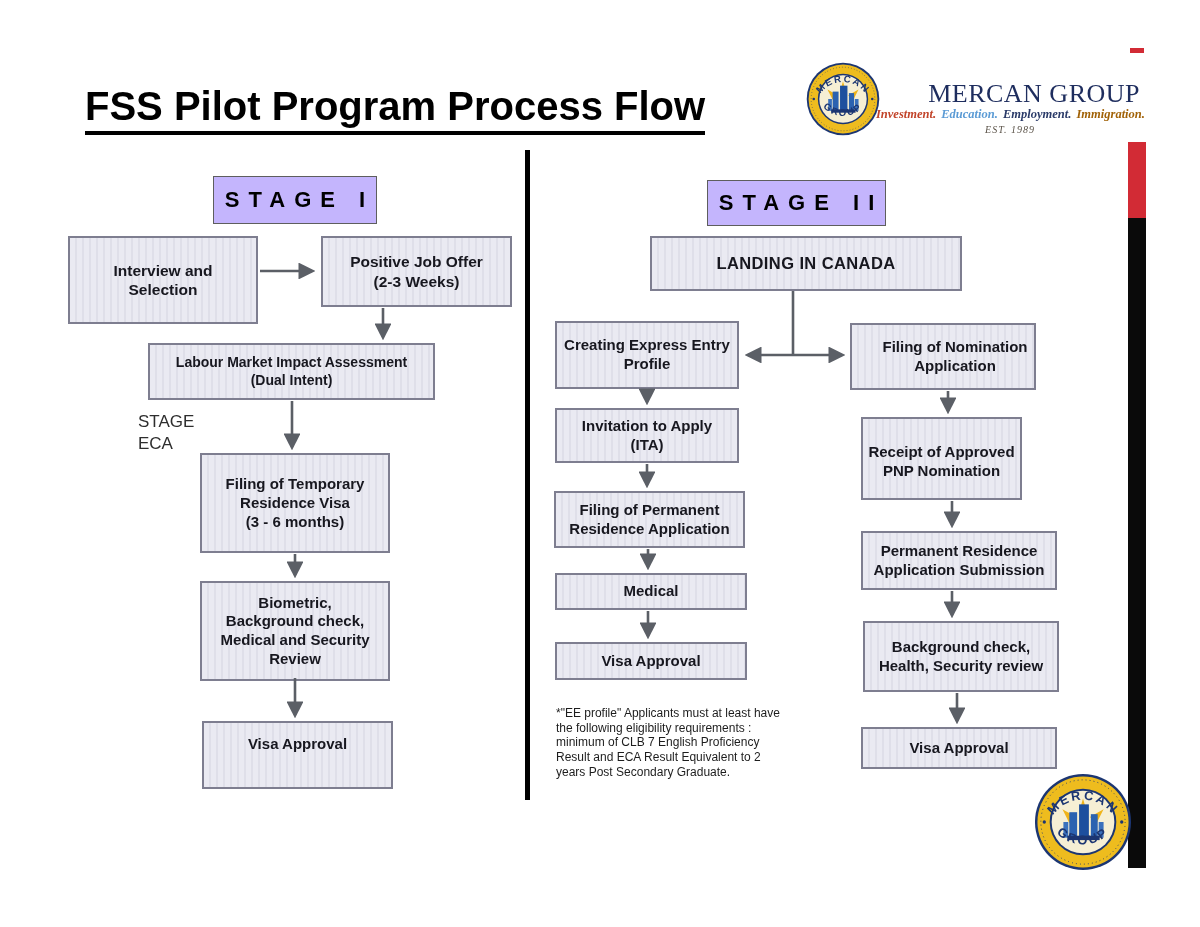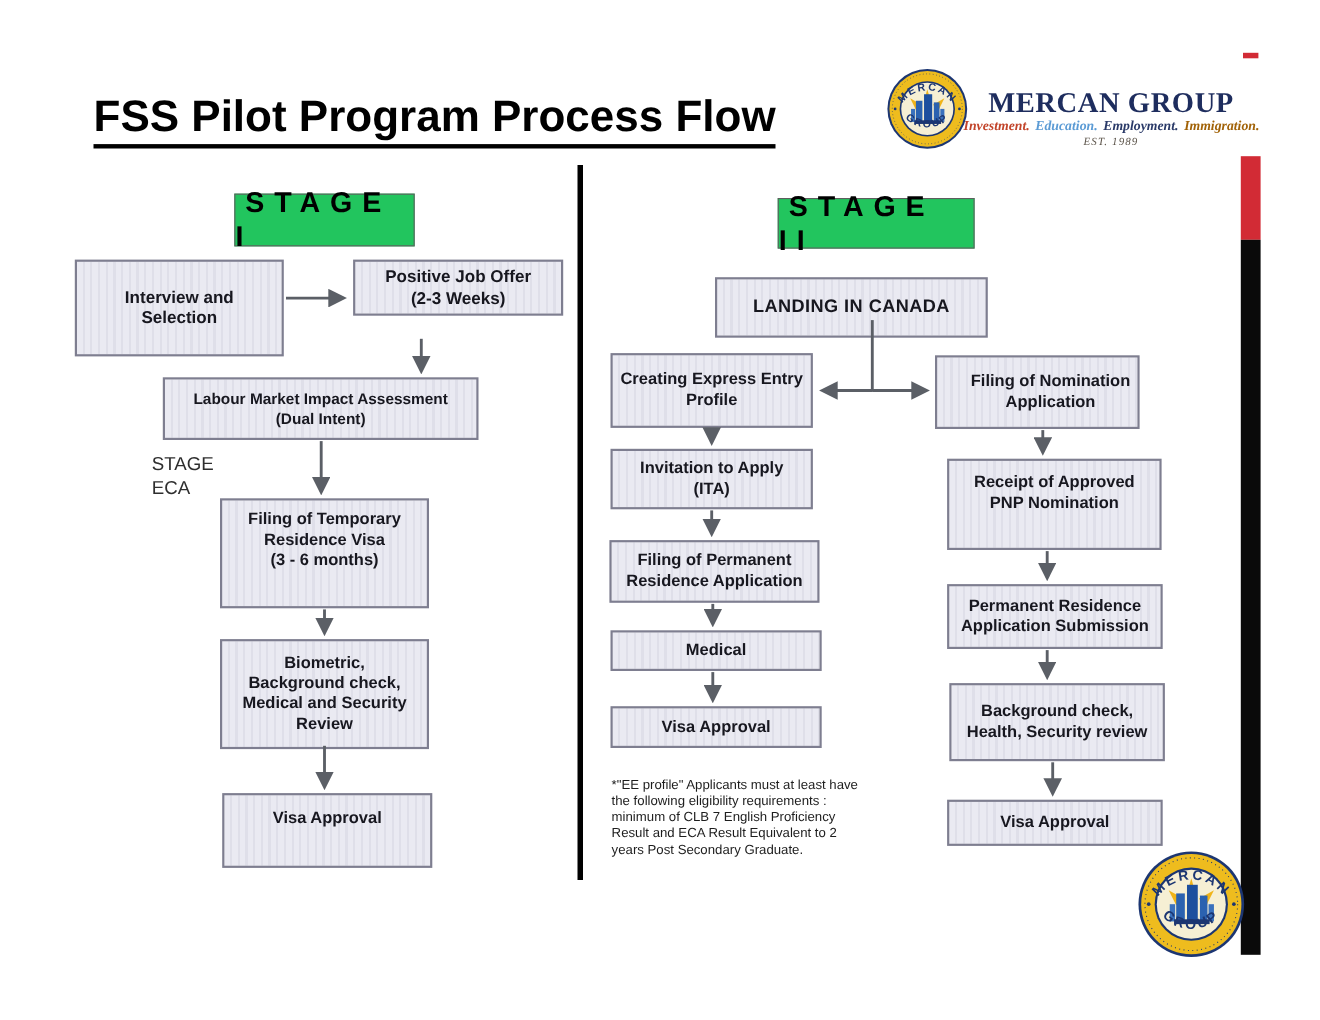--- a/index.html
+++ b/index.html
@@ -10,55 +10,55 @@
   .abs{position:absolute;box-sizing:border-box;}
   
   .title{
     position:absolute;left:85px;top:84px;margin:0;
     font-size:40px;font-weight:bold;color:#000;
     border-bottom:4px solid #000;padding-bottom:3px;line-height:1.1;
     font-family:"Liberation Sans",sans-serif;
   }
   
   .stage{
-    position:absolute;background:#22c55e;border:1px solid #5e5e5e;
-    color:#000;font-weight:bold;font-size:26px;letter-spacing:9px;text-indent:9px;
+    position:absolute;background:#c4b5fd;border:1px solid #5e5e5e;
+    color:#000;font-weight:bold;font-size:22px;letter-spacing:9px;text-indent:9px;
     display:flex;align-items:center;justify-content:center;
   }
   
   .node{
     position:absolute;box-sizing:border-box;
     border:2px solid #7e7e90;
     background:repeating-linear-gradient(90deg,#eaeaf2 0 5px,#dfdfe9 5px 7px);
     color:#17171f;font-weight:bold;font-size:15px;line-height:1.25;
     text-align:center;white-space:pre-line;
     display:flex;flex-direction:column;align-items:center;justify-content:center;
     padding:2px 4px;
   }
-  .node.tt{justify-content:flex-start;padding-top:8px;}
+  .node.tt{justify-content:flex-start;padding-top:20px;}
   .node.small-f{font-size:14px;}
   .node.landing{font-size:16.5px;letter-spacing:.4px;}
   
   .side-note{
     position:absolute;font-size:17px;color:#2e2e2e;line-height:1.32;
     white-space:pre-line;font-weight:normal;
   }
   .footnote{
     position:absolute;font-size:12px;color:#1d1d1d;line-height:1.22;
     white-space:pre-line;font-weight:normal;
   }
   
   .divider{position:absolute;background:#000;}
   .bar-red{position:absolute;background:#d22b35;}
   .bar-black{position:absolute;background:#0a0a0a;}
   .dash-red{position:absolute;background:#d22b35;}
   
   .brand-name{
-    position:absolute;left:880px;top:79px;width:260px;text-align:center;
-    font-family:"Liberation Serif",serif;font-weight:bold;font-size:26px;
+    position:absolute;left:880px;top:79px;width:260px;text-align:right;
+    font-family:"Liberation Serif",serif;font-weight:normal;font-size:26px;
     color:#1e2d5e;letter-spacing:.5px;
   }
   .brand-tagline{
     position:absolute;left:875px;top:107px;width:270px;text-align:center;
     font-family:"Liberation Serif",serif;font-style:italic;font-weight:bold;
     font-size:12.5px;white-space:nowrap;
   }
   .brand-tagline span{margin:0 1px;}
   .brand-est{
     position:absolute;left:880px;top:124px;width:260px;text-align:center;
@@ -120,21 +120,21 @@
   <text font-family="Liberation Sans, sans-serif" font-size="13" font-weight="bold" fill="#1c3672" letter-spacing="2.5">
     <textPath href="#arcB1" startOffset="50%" text-anchor="middle">GROUP</textPath>
   </text>
 </svg>
 
 <div class="stage" style="left:213px;top:176px;width:162px;height:46px;">STAGE I</div>
 
 <div class="node" style="left:68px;top:236px;width:190px;height:88px;font-size:15.5px;">Interview and
 Selection</div>
 
-<div class="node" style="left:321px;top:236px;width:191px;height:51px;font-size:15.5px;">Positive Job Offer
+<div class="node" style="left:321px;top:236px;width:191px;height:71px;font-size:15.5px;">Positive Job Offer
 (2-3 Weeks)</div>
 
 <div class="node small-f" style="left:148px;top:343px;width:287px;height:57px;">Labour Market Impact Assessment
 (Dual Intent)</div>
 
 <div class="side-note" style="left:138px;top:411px;">STAGE
 ECA</div>
 
 <div class="node tt" style="left:200px;top:453px;width:190px;height:100px;">Filing of Temporary
 Residence Visa
@@ -142,21 +142,21 @@
 
 <div class="node" style="left:200px;top:581px;width:190px;height:100px;">Biometric,
 Background check,
 Medical and Security
 Review</div>
 
 <div class="node tt" style="left:202px;top:721px;width:191px;height:68px;padding-top:12px;">Visa Approval</div>
 
 <div class="stage" style="left:707px;top:180px;width:177px;height:44px;">STAGE II</div>
 
-<div class="node landing" style="left:650px;top:252px;width:248px;height:55px;text-align:right;">LANDING IN CANADA</div>
+<div class="node landing" style="left:650px;top:236px;width:312px;height:55px;text-align:right;">LANDING IN CANADA</div>
 
 <div class="node" style="left:555px;top:321px;width:184px;height:68px;">Creating Express Entry
 Profile</div>
 
 <div class="node" style="left:555px;top:408px;width:184px;height:55px;">Invitation to Apply
 (ITA)</div>
 
 <div class="node" style="left:554px;top:491px;width:191px;height:57px;">Filing of Permanent
 Residence Application</div>
 
@@ -166,21 +166,21 @@
 
 <div class="footnote" style="left:556px;top:706px;width:250px;">*"EE profile" Applicants must at least have
 the following eligibility requirements :
 minimum of CLB 7 English Proficiency
 Result and ECA Result Equivalent to 2
 years Post Secondary Graduate.</div>
 
 <div class="node" style="left:850px;top:323px;width:186px;height:67px;padding-left:28px;">Filing of Nomination
 Application</div>
 
-<div class="node tt" style="left:861px;top:417px;width:195px;height:83px;padding-top:11px;">Receipt of Approved
+<div class="node tt" style="left:861px;top:417px;width:161px;height:83px;padding-top:24px;">Receipt of Approved
 PNP Nomination</div>
 
 <div class="node" style="left:861px;top:531px;width:196px;height:59px;">Permanent Residence
 Application Submission</div>
 
 <div class="node" style="left:863px;top:621px;width:196px;height:71px;">Background check,
 Health, Security review</div>
 
 <div class="node" style="left:861px;top:727px;width:196px;height:42px;">Visa Approval</div>
 

